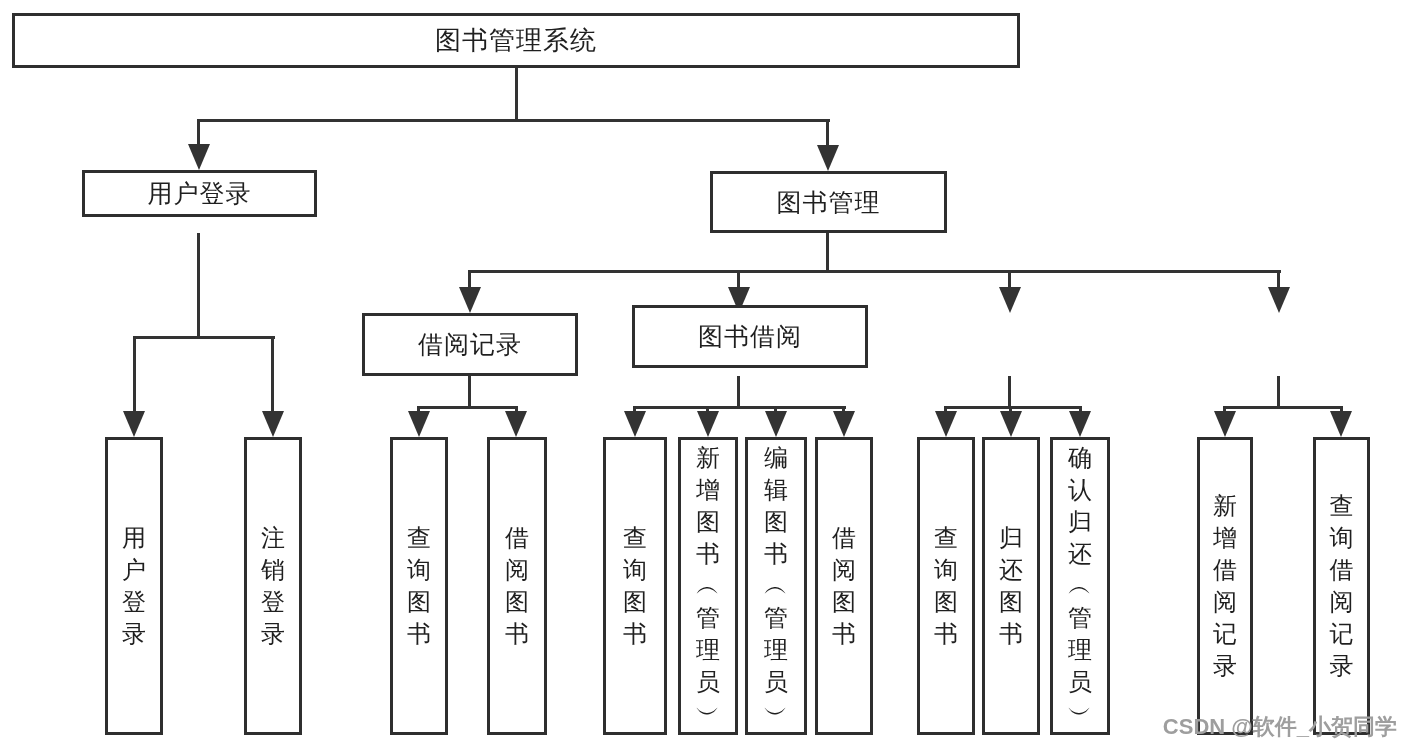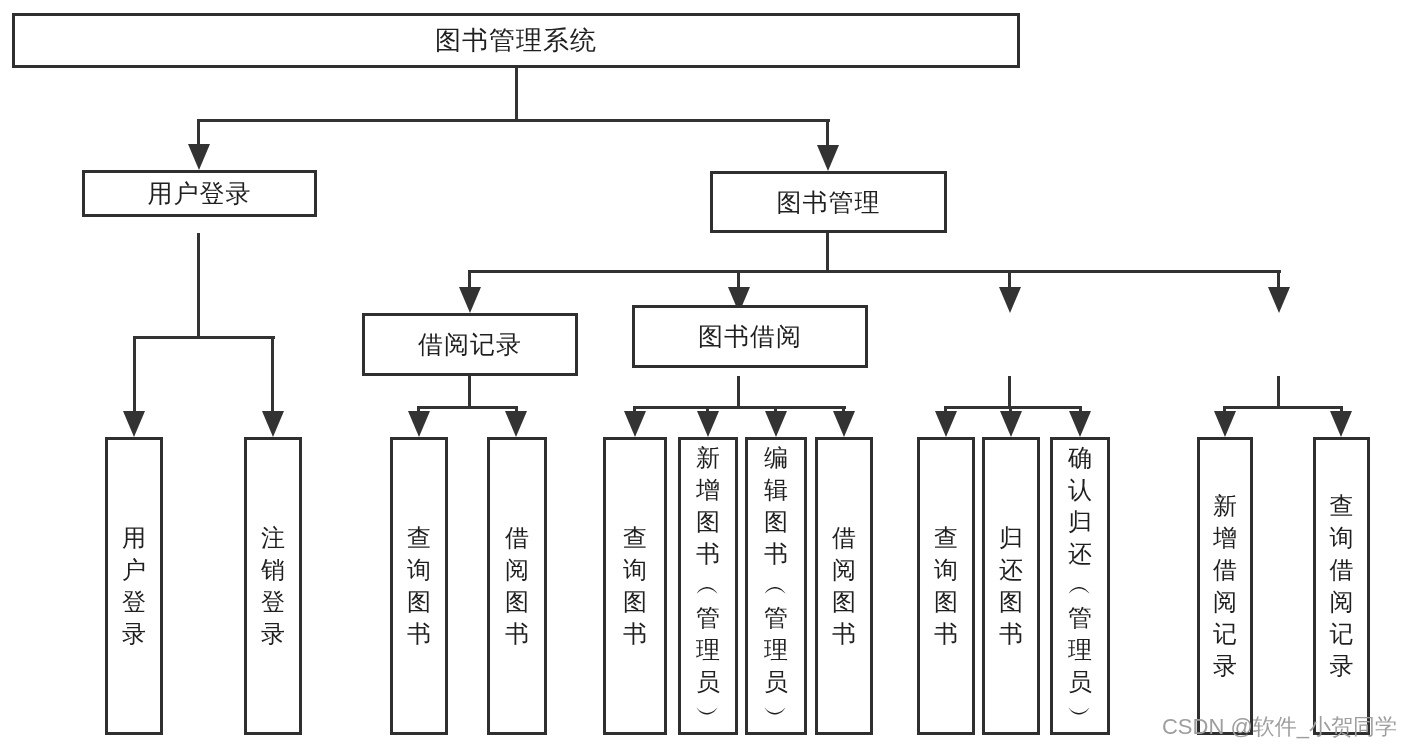--- a/index.html
+++ b/index.html
@@ -44,20 +44,21 @@
     border-right:11px solid transparent;
     border-top:26px solid #333333;
   }
   .watermark{
     position:absolute;
     top:712px;right:8px;
     font-size:22px;
     color:#9e9e9e;
     white-space:nowrap;
     z-index:5;
+    font-weight:bold;
   }
 </style>
 </head>
 <body>
 
 <div id="canvas">
 
   <div class="vline" style="left:515px;top:68px;height:52px"></div>
   <div class="hline" style="left:197px;top:119px;width:633px"></div>
   <div class="vline" style="left:197px;top:119px;height:28px"></div>

